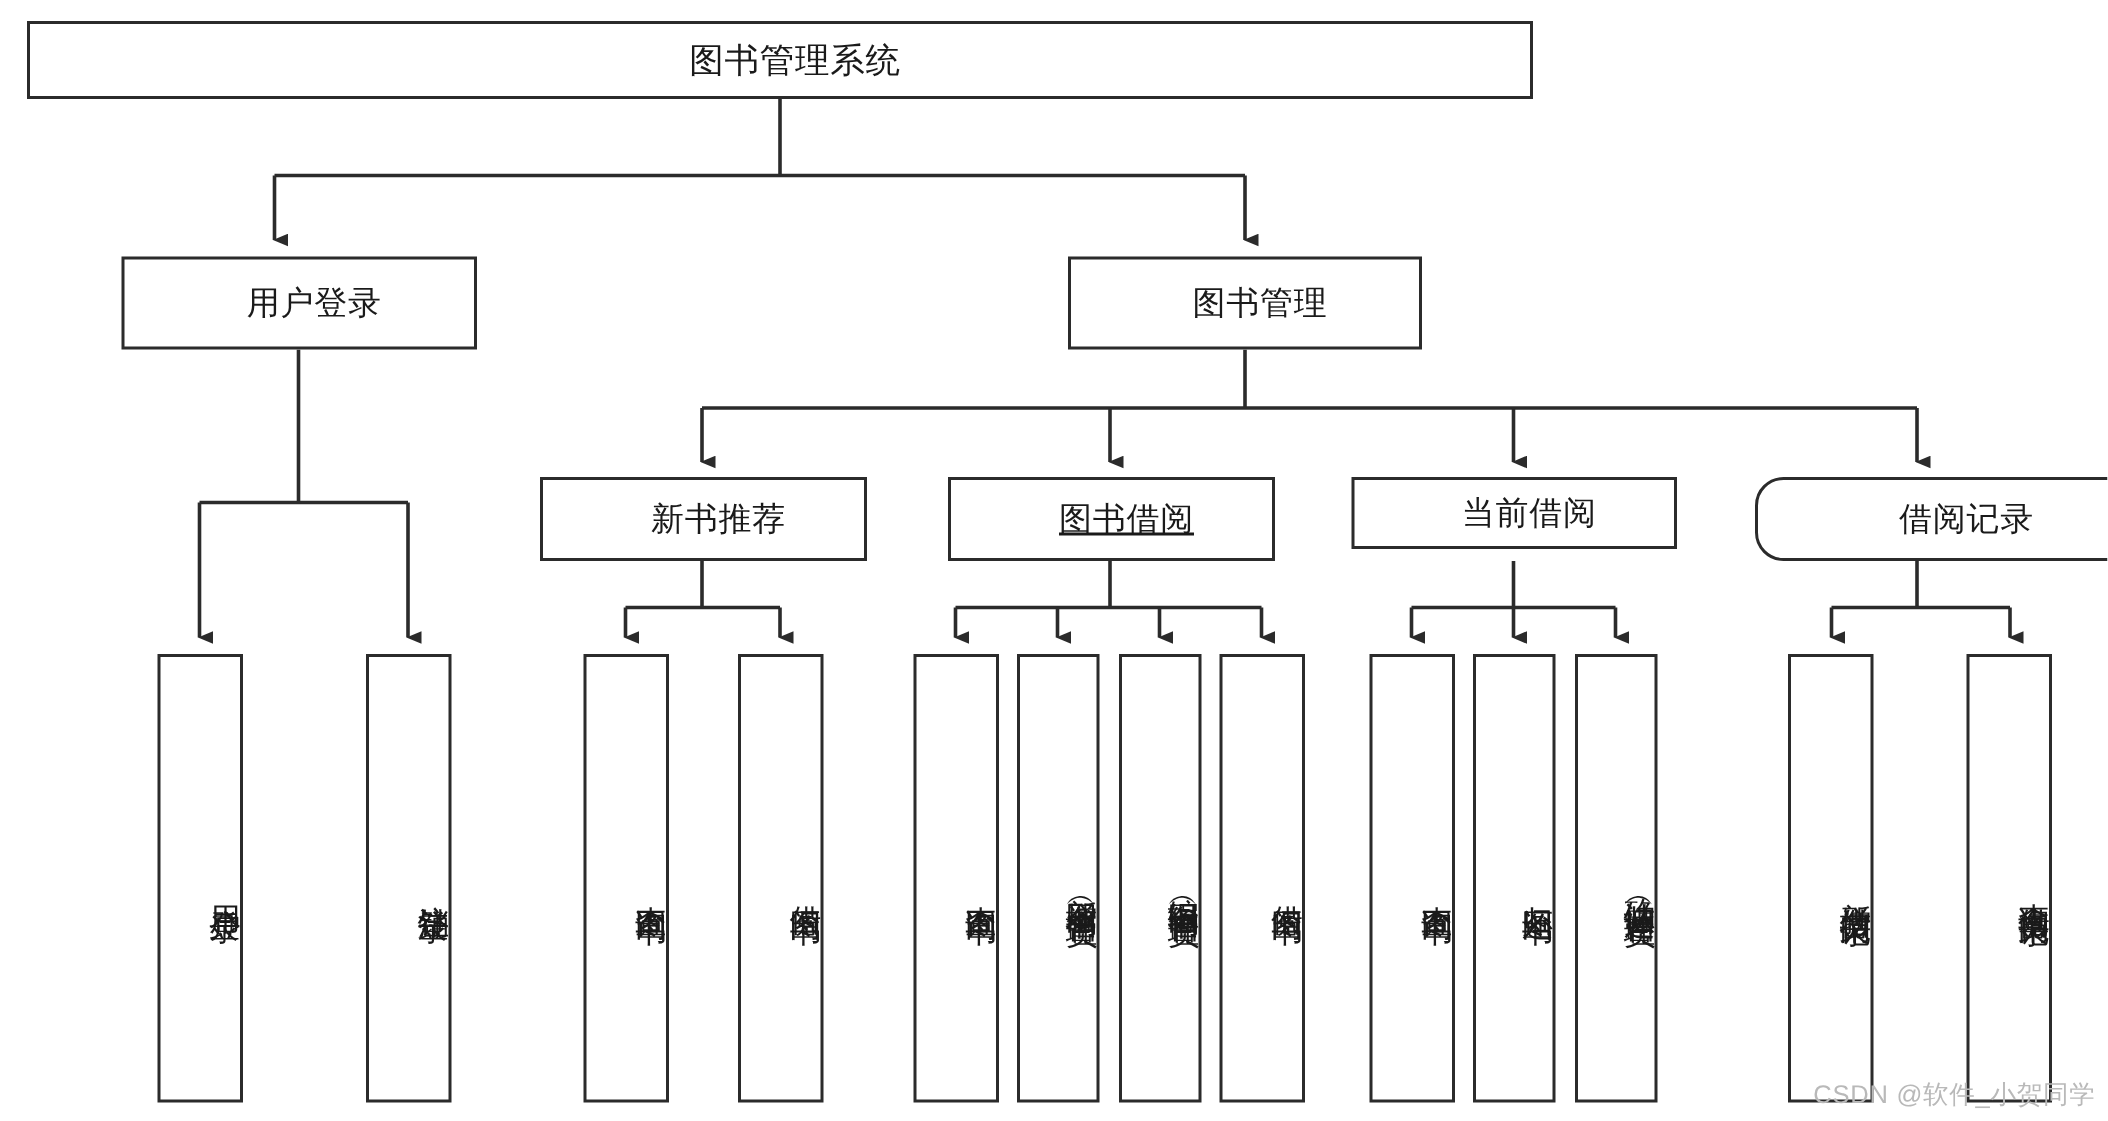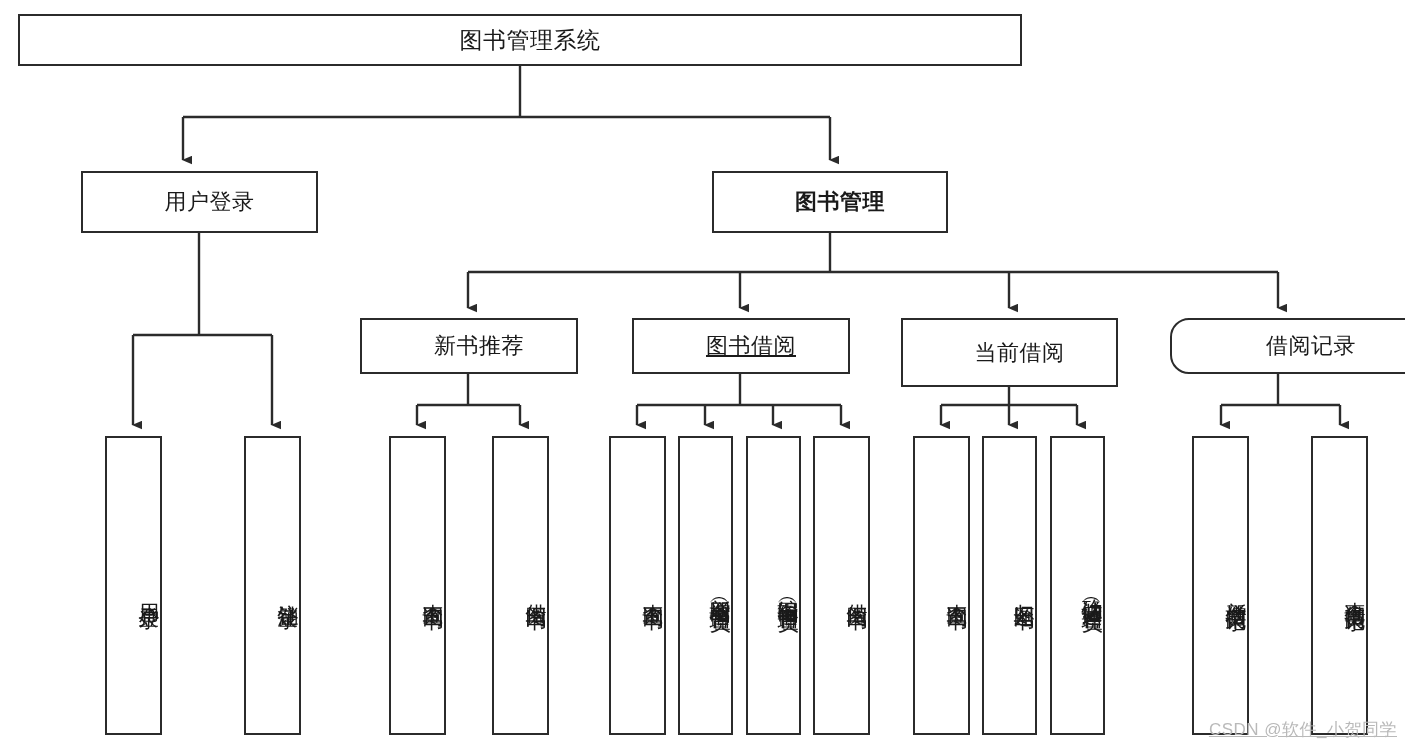--- a/index.html
+++ b/index.html
@@ -61,21 +61,20 @@
   }
   .watermark {
     position: absolute;
     right: 8px;
     bottom: 6px;
     font-size: 17px;
     color: #b9b9b9;
     letter-spacing: 0.5px;
     white-space: nowrap;
     user-select: none;
-    text-decoration: underline;
   }
 </style>
 </head>
 <body>
 
 <div id="canvas">
 
   <svg class="connectors" viewBox="0 0 1405 747" xmlns="http://www.w3.org/2000/svg">
     <defs>
       <marker id="arrowhead" markerWidth="9" markerHeight="10" refX="4.2" refY="9" orient="auto" markerUnits="userSpaceOnUse">
@@ -126,31 +125,31 @@
     </g>
   </svg>
 
   <div class="node horiz root" style="left:18px; top:14px; width:1004px; height:52px;">
     <span>图书管理系统</span>
   </div>
 
   <div class="node horiz" style="left:81px; top:171px; width:237px; height:62px;">
     <span>用户登录</span>
   </div>
-  <div class="node horiz" style="left:712px; top:171px; width:236px; height:62px;font-weight:bold;">
+  <div class="node horiz" style="left:712px; top:171px; width:236px; height:62px;">
     <span>图书管理</span>
   </div>
 
   <div class="node horiz" style="left:360px; top:318px; width:218px; height:56px;font-family:Liberation Serif, serif;">
     <span>新书推荐</span>
   </div>
   <div class="node horiz" style="left:632px; top:318px; width:218px; height:56px;text-decoration:underline;">
     <span>图书借阅</span>
   </div>
-  <div class="node horiz" style="left:901px; top:318px; width:217px; height:69px;">
+  <div class="node horiz" style="left:901px; top:318px; width:217px; height:48px;">
     <span>当前借阅</span>
   </div>
   <div class="node horiz" style="left:1170px; top:318px; width:262px; height:56px;border-radius:19px;">
     <span>借阅记录</span>
   </div>
 
   <div class="node vert" style="left:105px; top:436px; width:57px; height:299px;">
     <span class="vtext">用户登录</span>
   </div>
   <div class="node vert" style="left:244px; top:436px; width:57px; height:299px;">

